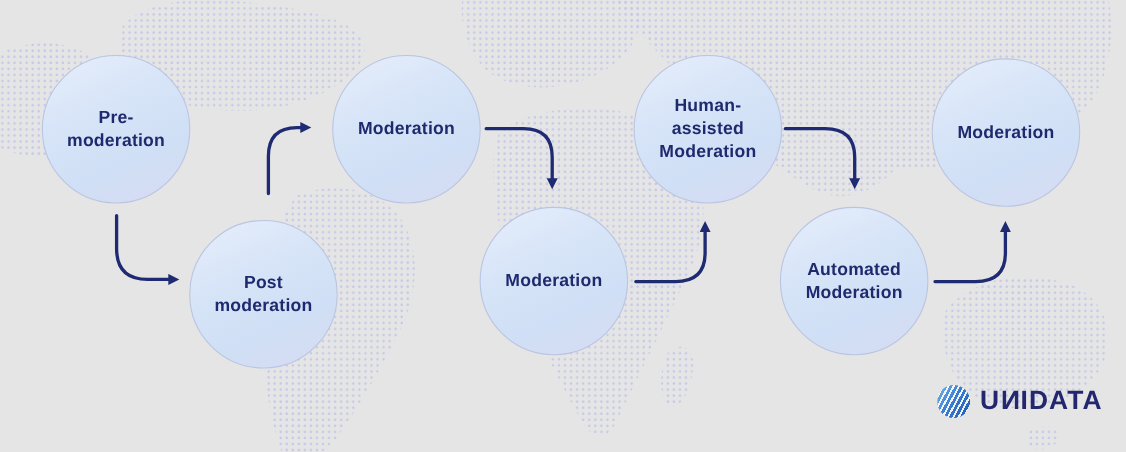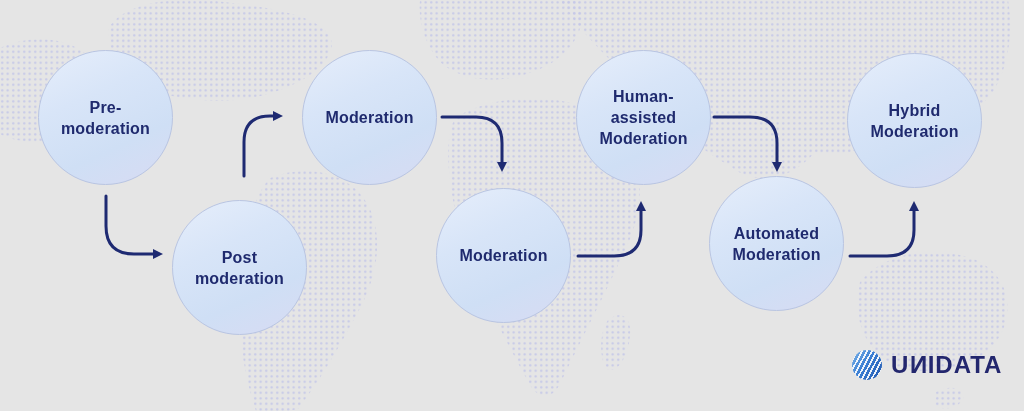--- a/index.html
+++ b/index.html
@@ -146,30 +146,29 @@
   </div>
 
   <div class="node" style="left:576px; top:50px">
     <div class="node-label">
       <span>Human-</span>
       <span>assisted</span>
       <span>Moderation</span>
     </div>
   </div>
 
-  <div class="node" style="left:709px; top:176px">
+  <div class="node" style="left:709px; top:188px">
     <div class="node-label">
       <span>Automated</span>
       <span>Moderation</span>
     </div>
   </div>
 
   <div class="node" style="left:847px; top:53px">
     <div class="node-label">
-      <span>Hybrid</span>
       <span>Moderation</span>
     </div>
   </div>
 
   <div id="logo">
     <div class="globe"></div>
     <div class="logo-text"><span>U</span><span class="flipped-n">N</span><span>IDATA</span></div>
   </div>
 
 </div>

